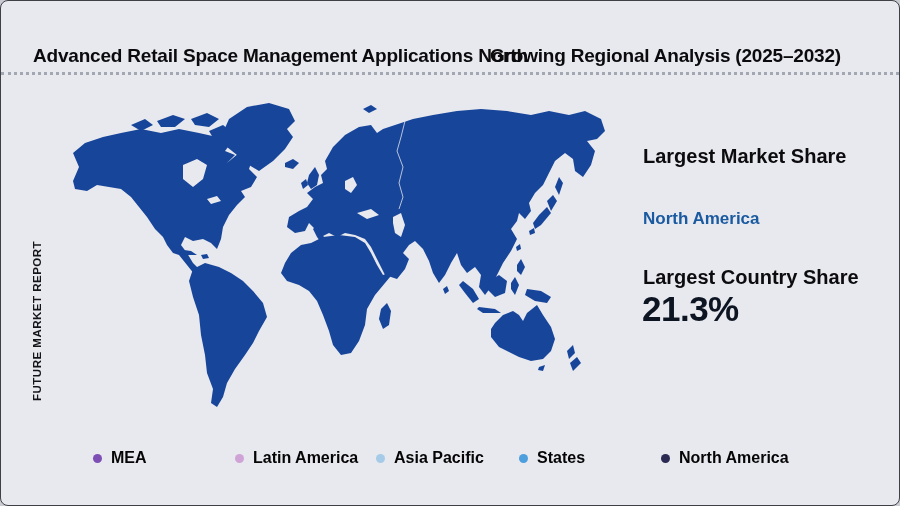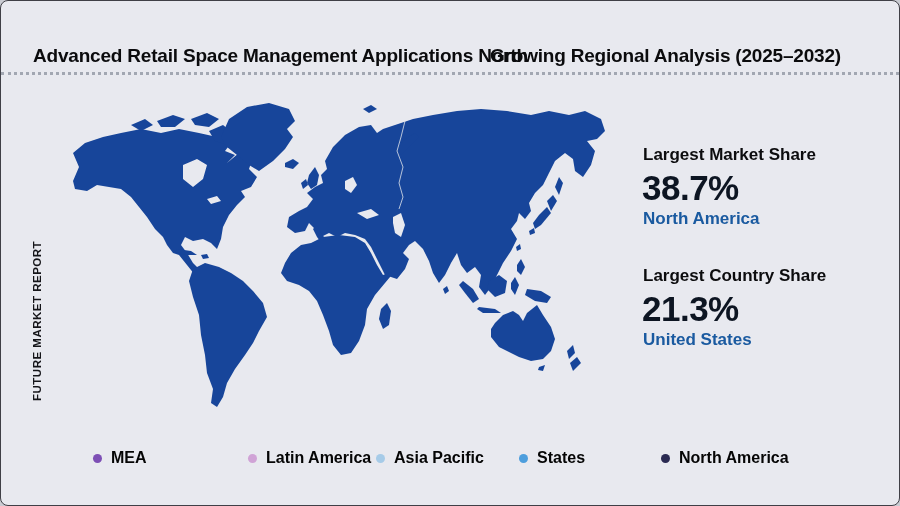--- a/index.html
+++ b/index.html
@@ -22,39 +22,39 @@
     position:absolute; left:30px; top:228px; height:184px;
     writing-mode:vertical-rl; transform:rotate(180deg);
     font-size:11.5px; font-weight:bold; letter-spacing:0.5px; color:#141418;
     text-align:center;
   }
   .world-map { position:absolute; left:60px; top:86px; width:560px; height:336px; }
   .world-map svg { width:100%; height:100%; display:block; }
 
   .stat-label {
     position:absolute; left:642px; white-space:nowrap;
-    font-size:17px; font-weight:bold; color:#0c0c0e;
+    font-size:20px; font-weight:bold; color:#0c0c0e;
   }
   .stat-value {
     position:absolute; left:641px; white-space:nowrap;
     font-size:35px; font-weight:bold; color:#0d1522; letter-spacing:-0.5px;
   }
   .stat-region {
     position:absolute; left:642px; white-space:nowrap;
     font-size:17px; font-weight:bold; color:#1a5aa0;
   }
   .lbl1 { top:144px; } .val1 { top:167px; } .reg1 { top:208px; }
   .lbl2 { top:265px; } .val2 { top:288px; } .reg2 { top:329px; }
 
   .legend-item {
     position:absolute; top:448px; display:flex; align-items:center; gap:9px;
   }
   .legend-dot { width:9px; height:9px; border-radius:50%; flex:0 0 auto; }
   .legend-label { font-size:16px; font-weight:bold; color:#050505; white-space:nowrap; }
-  .li-0 { left:92px; } .li-1 { left:247px;justify-content:center; } .li-2 { left:375px; } .li-3 { left:518px; } .li-4 { left:660px; }
+  .li-0 { left:92px; } .li-1 { left:234px;justify-content:center; } .li-2 { left:375px; } .li-3 { left:518px; } .li-4 { left:660px; }
 </style>
 </head>
 <body>
 
 <div class="frame">
 
   <div class="title title-part1">Advanced Retail Space Management Applications North</div>
   <div class="title title-part2">Growing Regional Analysis (2025–2032)</div>
 
   <div class="dotted-divider"></div>
@@ -120,26 +120,24 @@
         <path d="M478,278 L484,276 L482,282 L477,281 Z"></path>
         <path d="M506,262 L512,256 L514,264 L508,270 Z"></path>
         <path d="M509,274 L516,268 L520,274 L512,282 Z"></path>
       </g>
 
       <path d="M344,32 L340,48 L336,62 L342,78 L338,94 L342,108 L338,120" fill="none" stroke="#dfe2ea" stroke-width="1" opacity="0.8"></path>
     </svg>
   </div>
 
   <div class="stat-label lbl1">Largest Market Share</div>
-  <div class="stat-value val1">38.7%</div>
   <div class="stat-region reg1">North America</div>
 
   <div class="stat-label lbl2">Largest Country Share</div>
   <div class="stat-value val2">21.3%</div>
-  <div class="stat-region reg2">United States</div>
 
   <div class="legend-item li-0">
     <span class="legend-dot" style="background-color: rgb(125, 79, 181);"></span>
     <span class="legend-label">MEA</span>
   </div>
   <div class="legend-item li-1">
     <span class="legend-dot" style="background-color: rgb(208, 163, 214);"></span>
     <span class="legend-label">Latin America</span>
   </div>
   <div class="legend-item li-2">

